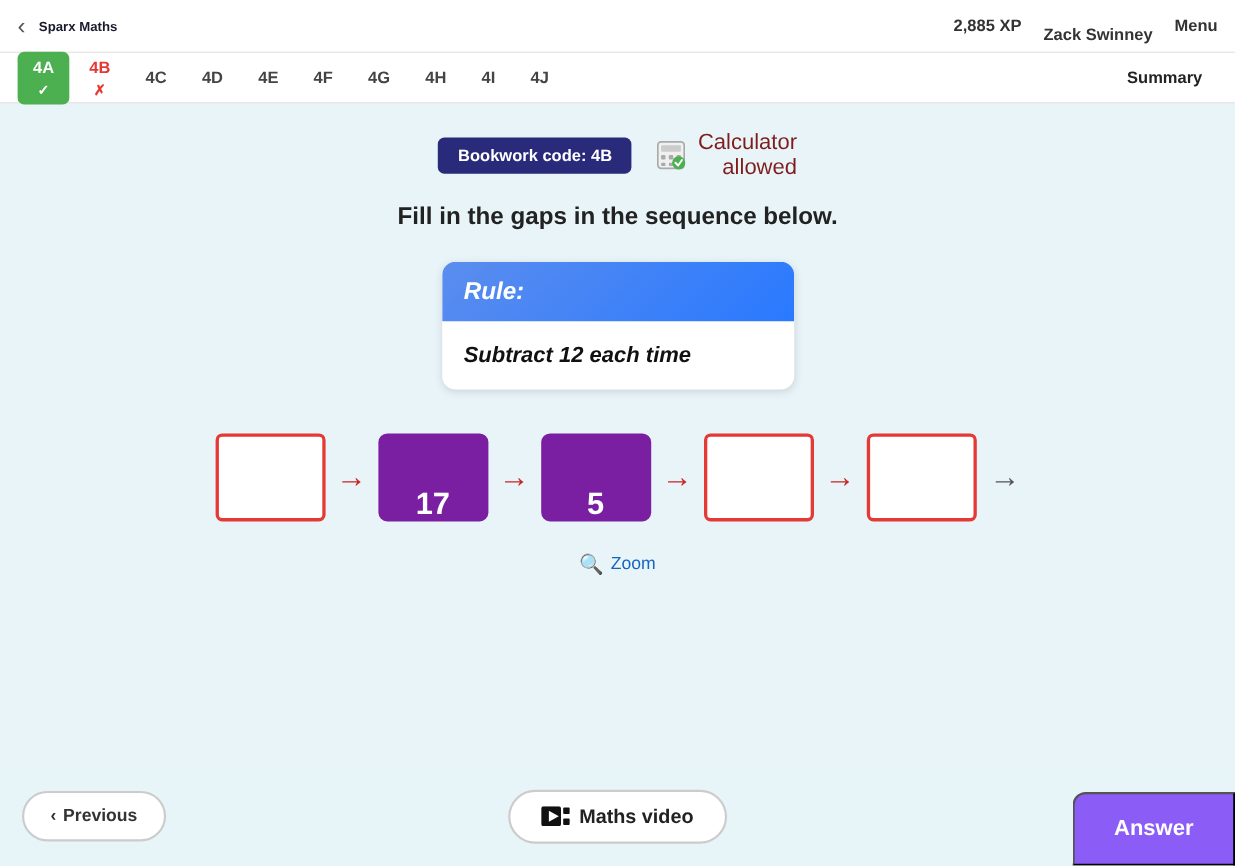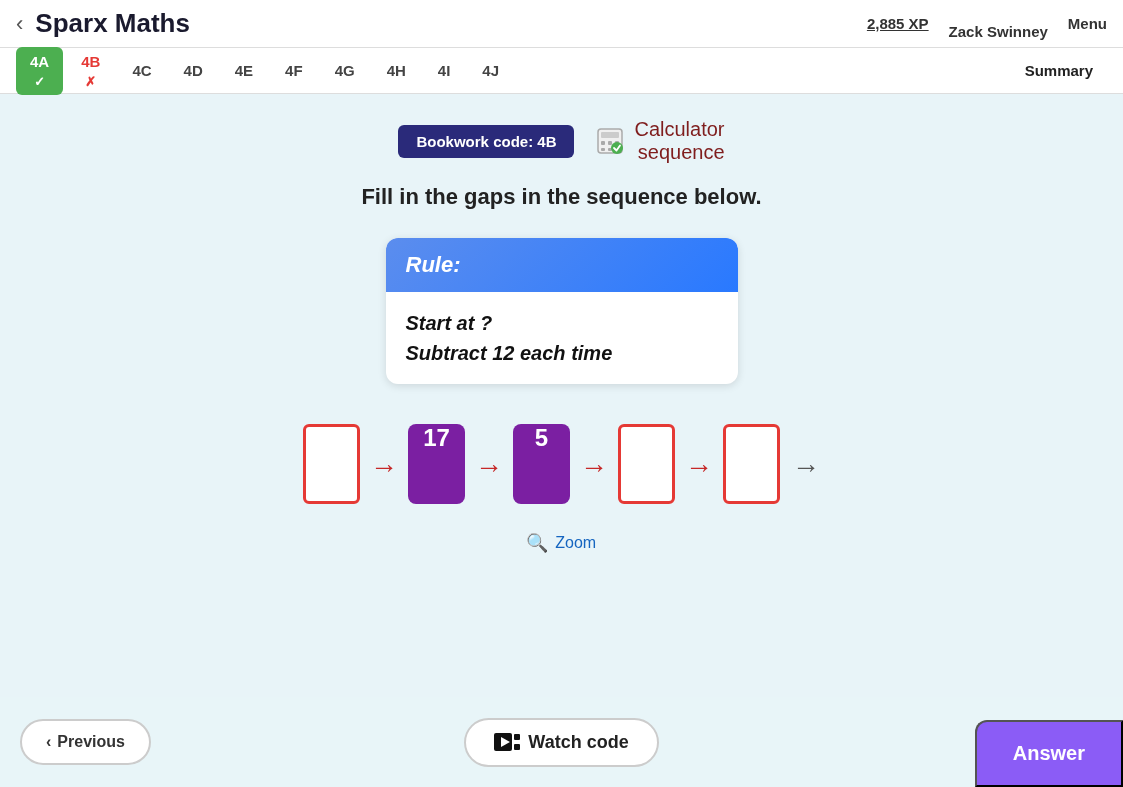--- a/index.html
+++ b/index.html
@@ -24,37 +24,36 @@
     }
 
     .back-arrow {
       font-size: 22px;
       color: #555;
       margin-right: 12px;
       cursor: pointer;
     }
 
     .app-title {
-      font-size: 26px;
+      font-size: 12px;
       font-weight: 700;
       color: #1a1a2e;
       flex: 1;
     }
 
     .header-right {
       display: flex;
       align-items: center;
       gap: 20px;
     }
 
     .xp-label {
       font-size: 15px;
       font-weight: 600;
       color: #333;
-      text-decoration: underline;
     }
 
     .user-name {
       font-size: 15px;
       font-weight: 600;
       color: #333;
       margin-top: 16px;
     }
 
     .menu-label {
@@ -161,21 +160,21 @@
       margin-bottom: 28px;
       text-align: center;
       font-weight: bold;
     }
 
     
     .rule-box {
       background: white;
       border-radius: 12px;
       overflow: hidden;
-      width: 352px;
+      width: 320px;
       margin-bottom: 40px;
       box-shadow: 0 2px 8px rgba(0,0,0,0.12);
     }
 
     .rule-header {
       background: linear-gradient(135deg, #5b8dee, #2979ff);
       padding: 14px 20px;
       border-radius: 10px 10px 0 0;
     }
 
@@ -200,29 +199,29 @@
 
     
     .sequence-row {
       display: flex;
       align-items: center;
       gap: 8px;
       margin-bottom: 28px;
     }
 
     .seq-box {
-      width: 57px;
+      width: 100px;
       height: 80px;
       border: 3px solid #e53935;
       border-radius: 6px;
       background: white;
       display: flex;
-      align-items: flex-start;
+      align-items: flex-end;
       justify-content: center;
-      font-size: 24px;
+      font-size: 28px;
       font-weight: 700;
     }
 
     .seq-box.filled-purple {
       background: #7b1fa2;
       border: none;
       border-radius: 8px;
       color: white;
     }
 
@@ -377,33 +376,32 @@
           <rect x="5" y="21" width="4" height="3" rx="1" fill="#aaa"></rect>
           <rect x="12" y="21" width="4" height="3" rx="1" fill="#aaa"></rect>
           <rect x="19" y="21" width="4" height="3" rx="1" fill="#aaa"></rect>
 
           <circle cx="21" cy="21" r="6" fill="#4caf50"></circle>
           <polyline points="18,21 20.5,23.5 24,18.5" stroke="white" stroke-width="1.8" fill="none" stroke-linecap="round" stroke-linejoin="round"></polyline>
         </svg>
       </div>
       <div>
         <div>Calculator</div>
-        <div>sequence</div>
+        <div>allowed</div>
       </div>
     </div>
   </div>
 
   <div class="question-text">Fill in the gaps in the sequence below.</div>
 
   <div class="rule-box">
     <div class="rule-header">
       <span class="rule-title">Rule:</span>
     </div>
     <div class="rule-body">
-      <div class="rule-line">Start at ?</div>
       <div class="rule-line">Subtract 12 each time</div>
     </div>
   </div>
 
   <div class="sequence-row">
 
     <div class="seq-box"></div>
     <span class="arrow">→</span>
 
     <div class="seq-box filled-purple">
@@ -439,19 +437,19 @@
   <button class="watch-video-btn">
     <span style="display:inline-flex;align-items:center;gap:2px;">
 
       <svg width="26" height="18" viewBox="0 0 26 18" fill="none">
         <rect x="0" y="0" width="18" height="18" rx="2" fill="#111"></rect>
         <polygon points="7,4 7,14 16,9" fill="white"></polygon>
         <rect x="20" y="1" width="6" height="6" rx="1" fill="#111"></rect>
         <rect x="20" y="11" width="6" height="6" rx="1" fill="#111"></rect>
       </svg>
     </span>
-    <span>Watch code</span>
+    <span>Maths video</span>
   </button>
 
   <button class="answer-btn">
     <span>Answer</span>
   </button>
 </div>
 
 </body></html>

